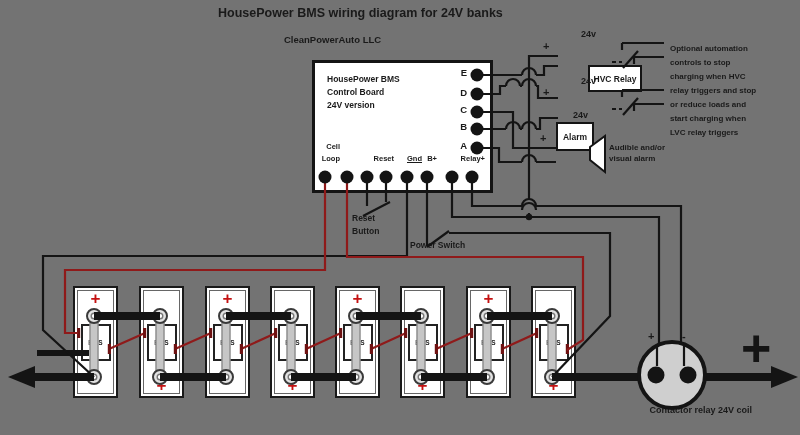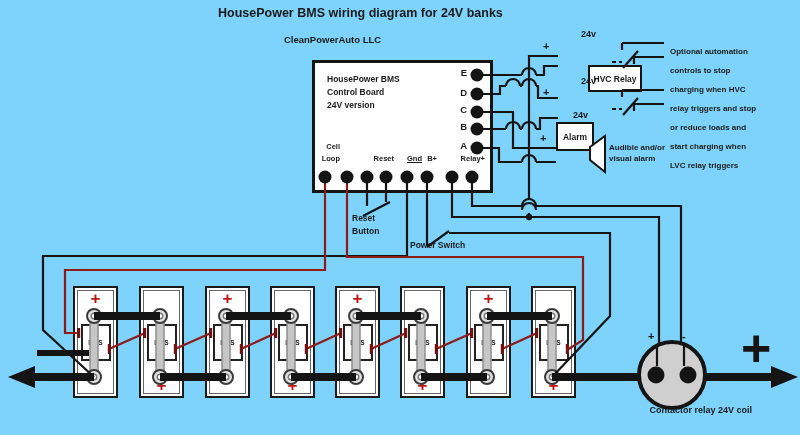--- a/index.html
+++ b/index.html
@@ -1,16 +1,16 @@
 <!DOCTYPE html>
 <html><head>
 <meta charset="utf-8">
 <style>
   html,body{margin:0;padding:0;background:#fff;}
-  #stage{position:relative;width:800px;height:435px;background:#7dd3fc;overflow:hidden;
+  #stage{position:relative;width:800px;height:435px;background:#737373;overflow:hidden;
          font-family:"Liberation Sans", sans-serif;color:#1a1a1a;}
   .txt{position:absolute;font-weight:bold;white-space:pre-line;line-height:1.25;}
   #board{position:absolute;left:312px;top:60px;width:175px;height:127px;border:3px solid #141414;background:#fff;}
   .relaybox{position:absolute;border:2.5px solid #141414;background:#fff;display:flex;align-items:center;justify-content:center;font-weight:bold;font-size:8.5px;}
   .cell{position:absolute;top:286px;width:41px;height:108px;border:2.5px solid #1a1a1a;background:#fff;}
   .cell-inner{position:absolute;inset:2px;border:1.5px solid #666;}
   .bms{position:absolute;left:50%;transform:translateX(-50%);top:36px;width:26px;height:33px;border:2px solid #222;background:#fff;
        display:flex;align-items:center;justify-content:center;font-size:6.5px;font-weight:bold;letter-spacing:0;}
   .pol{position:absolute;left:50%;transform:translateX(-50%);color:#c41111;font-size:17px;font-weight:bold;}
   .pol.top{top:1px;}  .pol.bottom{bottom:0px;}
@@ -60,21 +60,21 @@
   <div class="txt" style="left:543px;top:86px;font-size:11px;">+</div>
 
   <div class="txt lbl-center" style="left:562px;top:110px;width:26px;font-size:9px;">24v</div>
   <div class="txt" style="left:540px;top:132px;font-size:11px;">+</div>
   <div class="relaybox" style="left:556px;top:122px;width:34px;height:25px;align-items:center;">
     <span>Alarm</span>
   </div>
   <div class="txt" style="left:609px;top:142px;font-size:8px;line-height:11px;">Audible and/or
 visual alarm</div>
 
-  <div class="txt" style="left:670px;top:42px;font-size:8px;line-height:19px;">Optional automation
+  <div class="txt" style="left:670px;top:42px;font-size:8px;line-height:14px;">Optional automation
 controls to stop
 charging when HVC
 relay triggers and stop
 or reduce loads and
 start charging when
 LVC relay triggers</div>
 
   <div class="cell" style="left:73px;">
       <div class="cell-inner"></div>
       <div class="pol top">+</div>

